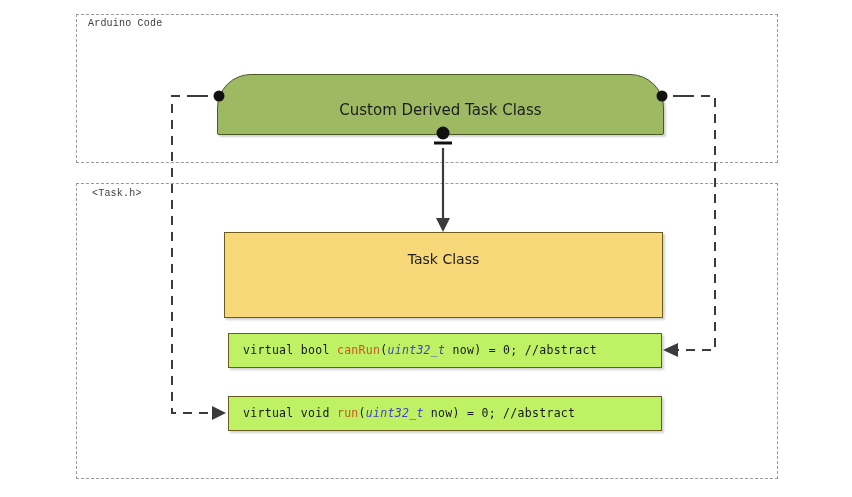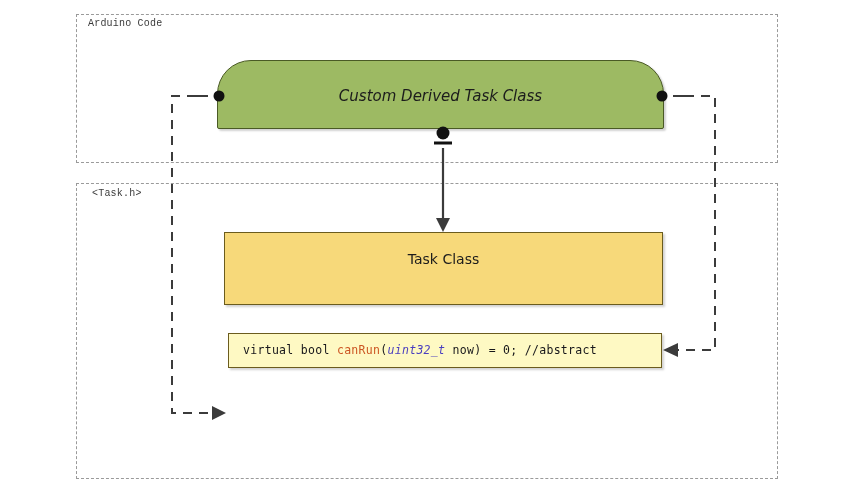--- a/index.html
+++ b/index.html
@@ -41,47 +41,46 @@
   #pkg-arduino { left: 76px; top: 14px; width: 702px; height: 149px; }
   #pkg-arduino-label { left: 88px; top: 18px; }
 
   #pkg-taskh { left: 76px; top: 183px; width: 702px; height: 296px; }
   #pkg-taskh-label { left: 92px; top: 188px; }
 
   
   #derived-class {
     position: absolute;
     left: 217px;
-    top: 60px;
+    top: 74px;
     width: 447px;
-    height: 69px;
+    height: 61px;
     background: #9dba63;
     border: 1.6px solid #4a5a25;
     border-radius: 34px 34px 2px 2px;
     box-sizing: border-box;
     box-shadow: 2px 2px 2px rgba(0,0,0,0.18);
-    font-style: italic;
   }
   #derived-class-label {
     position: absolute;
     left: 0; right: 0;
     top: 26px;
     text-align: center;
     font-size: 15px;
     color: #1c1c1c;
     font-family: "DejaVu Sans", sans-serif;
   }
 
   
   #task-class {
     position: absolute;
     left: 224px;
     top: 232px;
     width: 439px;
-    height: 73px;
+    height: 86px;
     background: #f7d97a;
     border: 1.6px solid #6b5c1e;
     box-sizing: border-box;
     box-shadow: 2px 2px 2px rgba(0,0,0,0.18);
   }
   #task-class-text {
     position: absolute;
     left: 0; right: 0;
     top: 16px;
     text-align: center;
@@ -89,21 +88,21 @@
     color: #1c1c1c;
     line-height: 21px;
   }
 
   
   .code-box {
     position: absolute;
     left: 228px;
     width: 434px;
     height: 35px;
-    background: #fef9c3;
+    background: #bef264;
     border: 1.5px solid #6b5c1e;
     box-sizing: border-box;
     box-shadow: 2px 2px 2px rgba(0,0,0,0.18);
     padding-left: 12px;
   }
   #code-canrun { top: 333px; }
   #code-run    { top: 396px; }
   .code-text {
     position: absolute;
     left: 14px;
@@ -144,20 +143,23 @@
   <div id="task-class">
     <div id="task-class-text">
       <div>Task Class</div>
     </div>
   </div>
 
   <div class="code-box" id="code-canrun">
     <div class="code-text"><span>virtual bool </span><span class="tok-fn">canRun</span><span>(</span><span class="tok-type">uint32_t</span><span> now) = 0; //abstract</span></div>
   </div>
 
+  <div class="code-box" id="code-run">
+    <div class="code-text"><span>virtual void </span><span class="tok-fn">run</span><span>(</span><span class="tok-type">uint32_t</span><span> now) = 0; //abstract</span></div>
+  </div>
 
   <svg id="connectors" viewBox="0 0 852 497" xmlns="http://www.w3.org/2000/svg">
 
     <g>
       <circle cx="443" cy="133" r="6.5" fill="#111111"></circle>
       <line x1="434" y1="143" x2="452" y2="143" stroke="#111111" stroke-width="3"></line>
       <line x1="443" y1="148" x2="443" y2="222" stroke="#3b3b3b" stroke-width="2.2"></line>
       <polygon points="443,232 436,218 450,218" fill="#3b3b3b"></polygon>
     </g>
 

